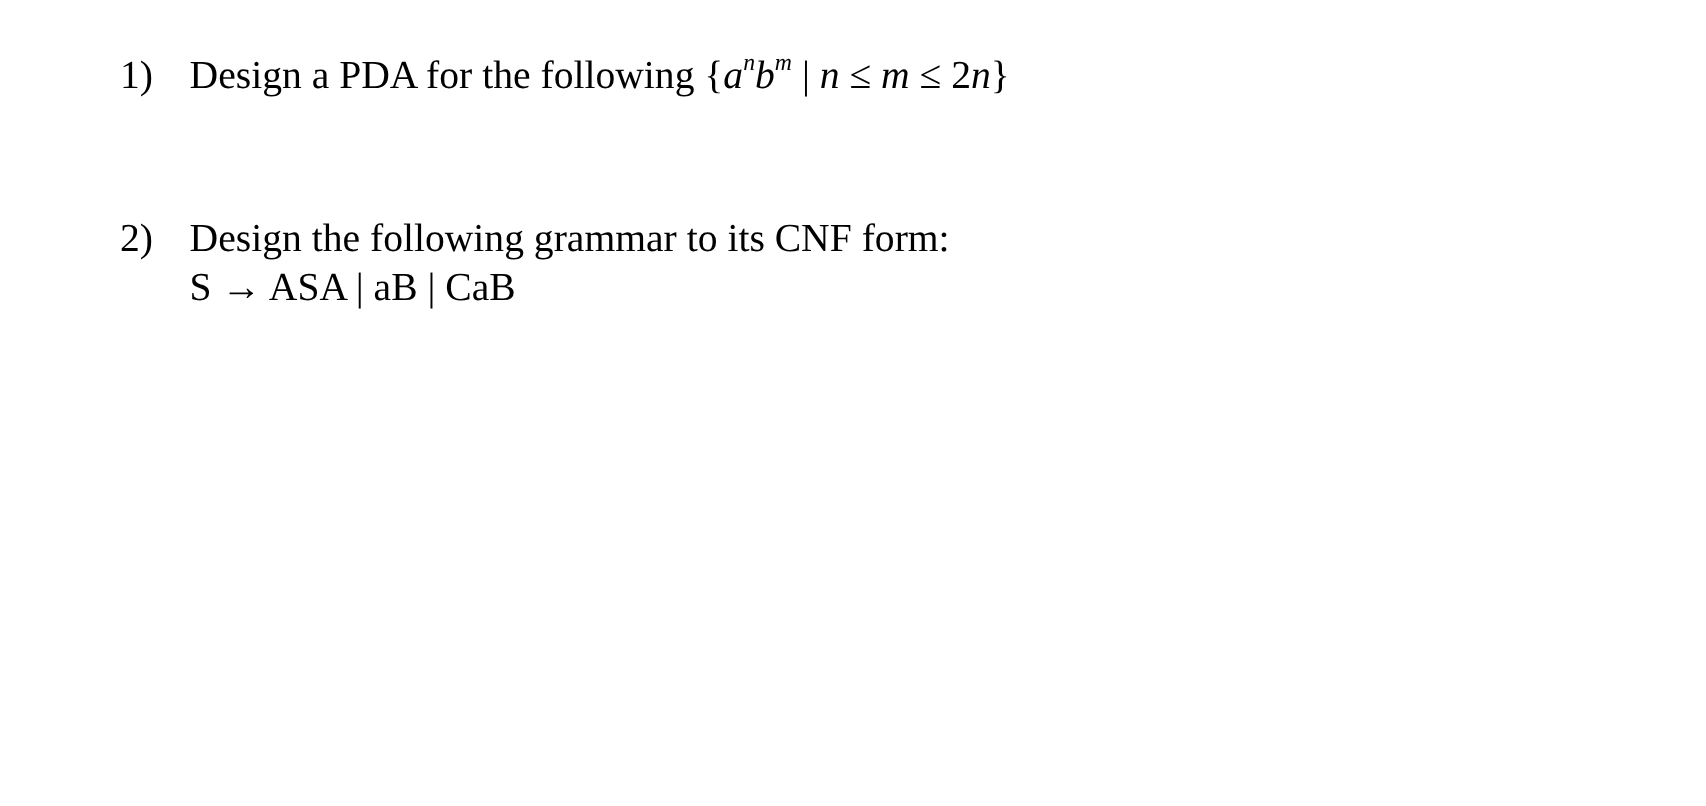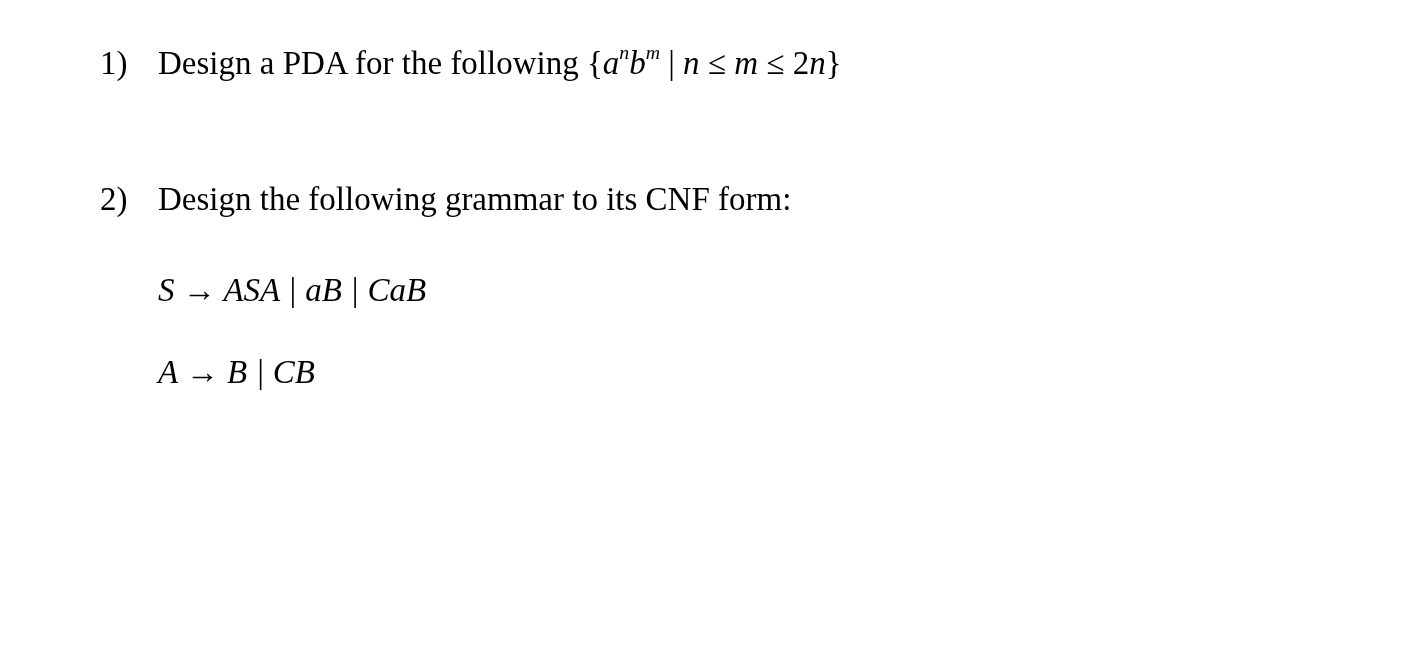--- a/index.html
+++ b/index.html
@@ -39,23 +39,21 @@
       font-size: 0.6em;
       vertical-align: super;
       position: relative;
       top: -0.15em;
       font-style: italic;
     }
     .upright {
       font-style: normal;
     }
     .grammar-rules {
-      margin-top: 50px;
       padding-left: 58px;
-      font-style: italic;
     }
     .rule {
       font-size: 33px;
       margin-bottom: 45px;
       font-family: "Times New Roman", Times, serif;
     }
   </style>
 </head>
 <body>
 
@@ -68,15 +66,14 @@
   </div>
 </div>
 
 <div class="problem">
   <div class="problem-line">
     <span class="number">2)</span>
     <span class="content">Design the following grammar to its CNF form:</span>
   </div>
   <div class="grammar-rules">
     <div class="rule">S → ASA | aB | CaB</div>
-    <div class="rule">A → B | CB</div>
   </div>
 </div>
 
 </body></html>

